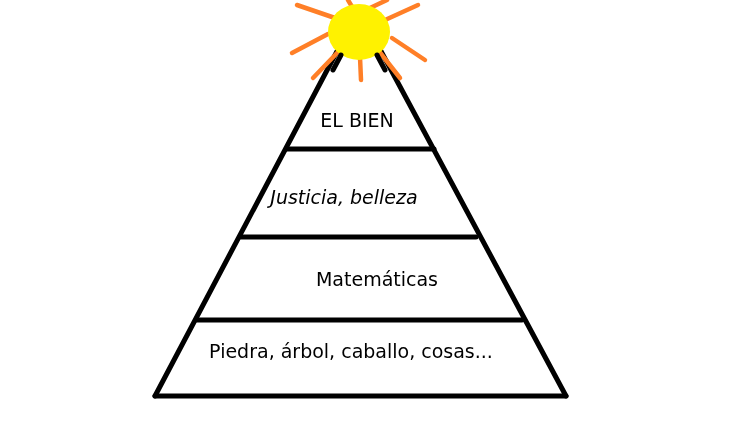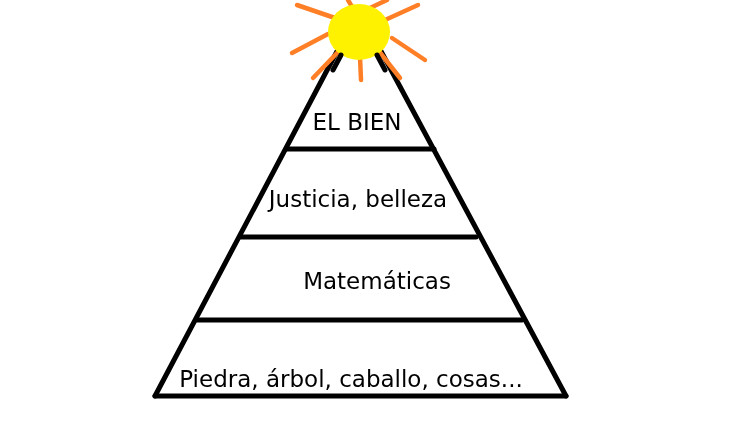--- a/index.html
+++ b/index.html
@@ -1,21 +1,21 @@
 <!DOCTYPE html>
 <html><head>
   <meta charset="utf-8">
   <style>
     html, body { margin: 0; padding: 0; background: #ffffff; }
     body { width: 733px; height: 433px; position: relative; overflow: hidden; }
     svg { position: absolute; left: 0; top: 0; }
     .label {
       position: absolute;
       font-family: "DejaVu Sans", "Liberation Sans", sans-serif;
-      font-size: 23px;
+      font-size: 19px;
       color: #000000;
       white-space: nowrap;
       transform: translateX(-50%);
       line-height: 1;
     }
   </style>
 </head>
 <body>
 
 <svg width="733" height="433" viewBox="0 0 733 433">
@@ -43,15 +43,15 @@
 
   <ellipse cx="359" cy="32" rx="31" ry="28" fill="#FFF200"></ellipse>
 
   <g stroke="#000000" stroke-width="5" stroke-linecap="round">
     <line x1="341" y1="55" x2="333" y2="70"></line>
     <line x1="377" y1="55" x2="385" y2="70"></line>
   </g>
 </svg>
 
 <div class="label" style="left:357px; top:111px;">EL BIEN</div>
-<div class="label" style="left:358px; top:188px;">Justicia, belleza</div>
+<div class="label" style="left:344px; top:188px;font-style:italic;">Justicia, belleza</div>
 <div class="label" style="left:357px; top:270px;margin-left:20px;">Matemáticas</div>
-<div class="label" style="left:351px; top:368px;">Piedra, árbol, caballo, cosas...</div>
+<div class="label" style="left:351px; top:342px;">Piedra, árbol, caballo, cosas...</div>
 
 </body></html>

